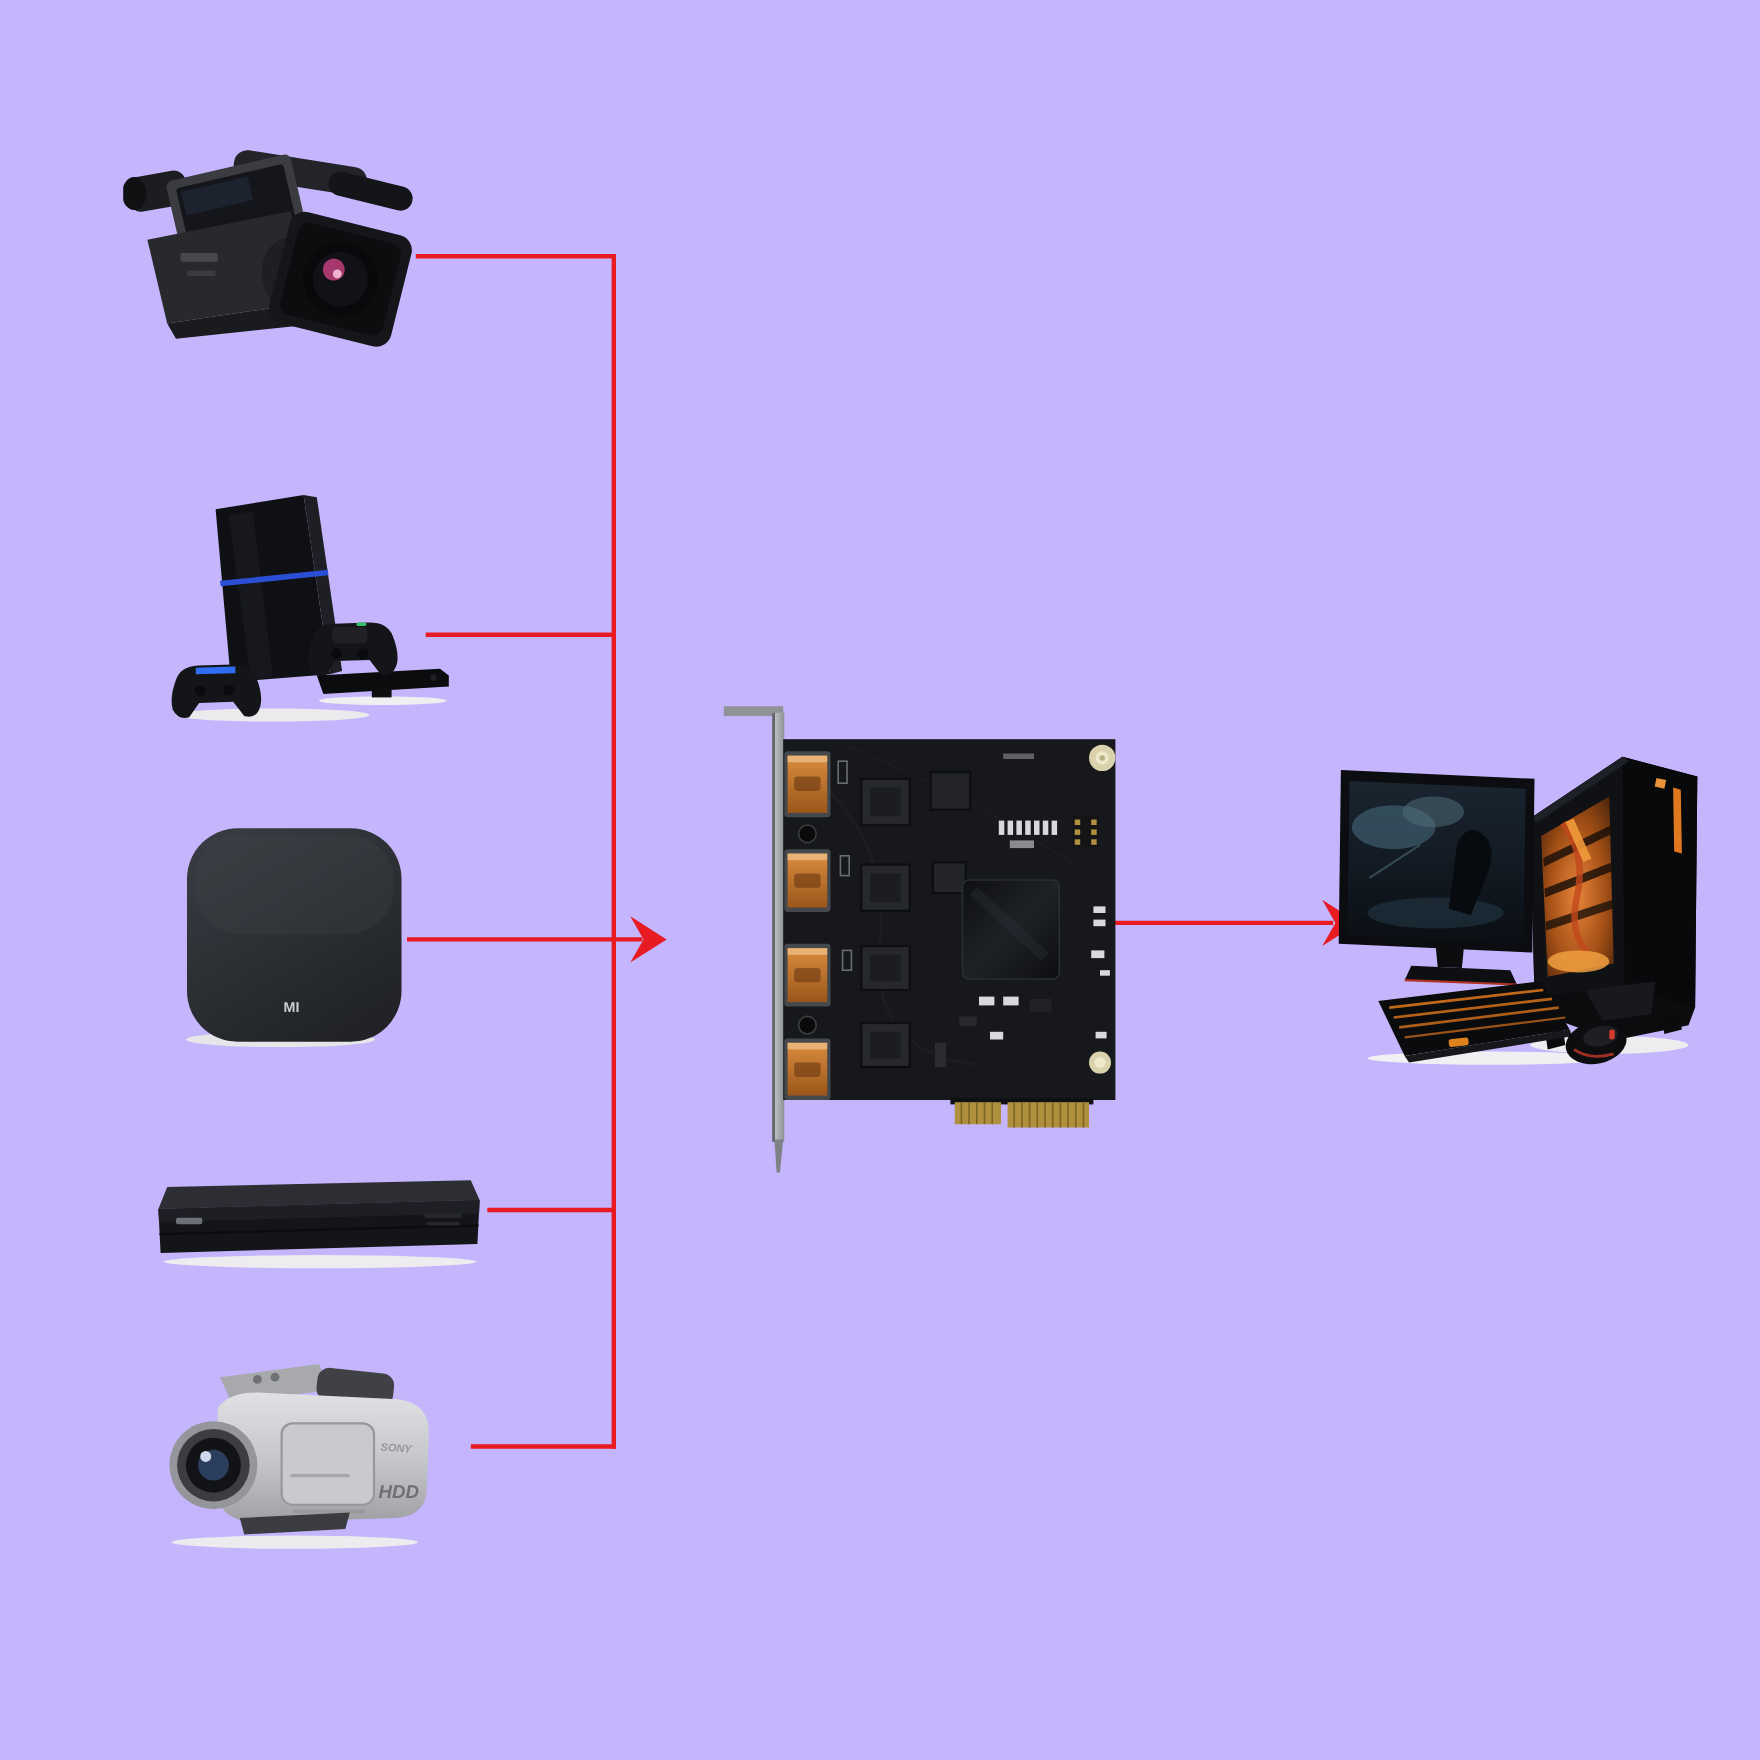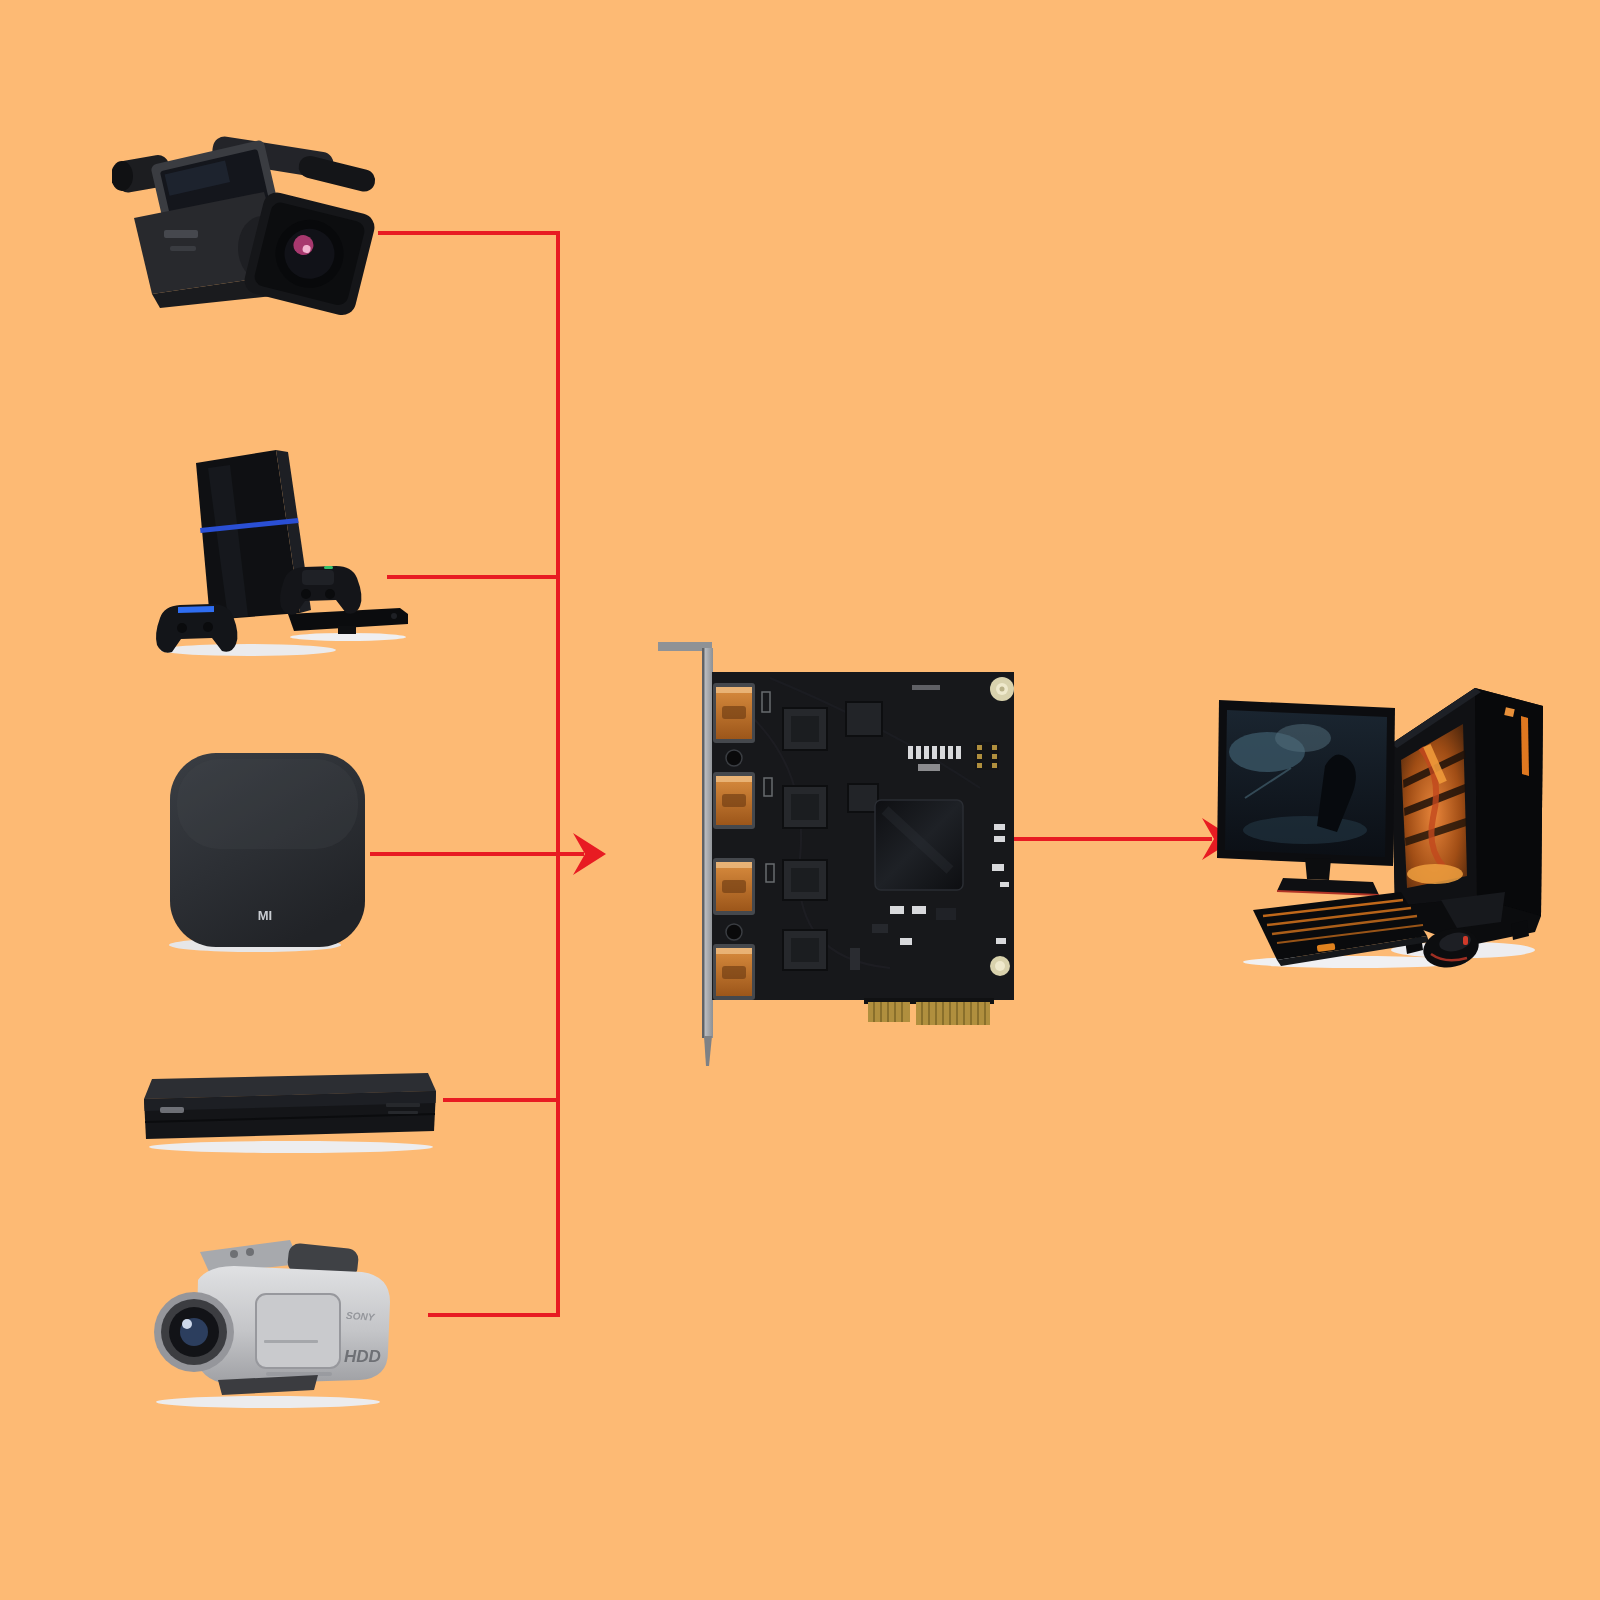--- a/index.html
+++ b/index.html
@@ -8,21 +8,21 @@
   .layer{position:absolute;left:0;top:0;}
   .dev{position:absolute;}
   .dev svg{display:block;}
   .edge{stroke:var(--connector-red,#e81b22);stroke-width:4;fill:none;}
   .arrowhead{fill:var(--connector-red,#e81b22);stroke:none;}
   #connectors{pointer-events:none;}
 </style>
 </head>
 <body>
 
-<div id="canvas" style="background: #fdba74;">
+<div id="canvas" style="background: #c4b5fd;">
 
   <svg id="connectors" class="layer" width="1600" height="1600" viewBox="0 0 1600 1600">
     <line class="edge" x1="378" y1="233" x2="560" y2="233"></line>
     <line class="edge" x1="387" y1="577" x2="560" y2="577"></line>
     <line class="edge" x1="558" y1="231" x2="558" y2="1317"></line>
     <line class="edge" x1="370" y1="854" x2="584" y2="854"></line>
     <polygon class="arrowhead" points="573,833 606,854 573,875 585,854"></polygon>
     <line class="edge" x1="443" y1="1100" x2="560" y2="1100"></line>
     <line class="edge" x1="428" y1="1315" x2="560" y2="1315"></line>
     <line class="edge" x1="1012" y1="839" x2="1212" y2="839"></line>

